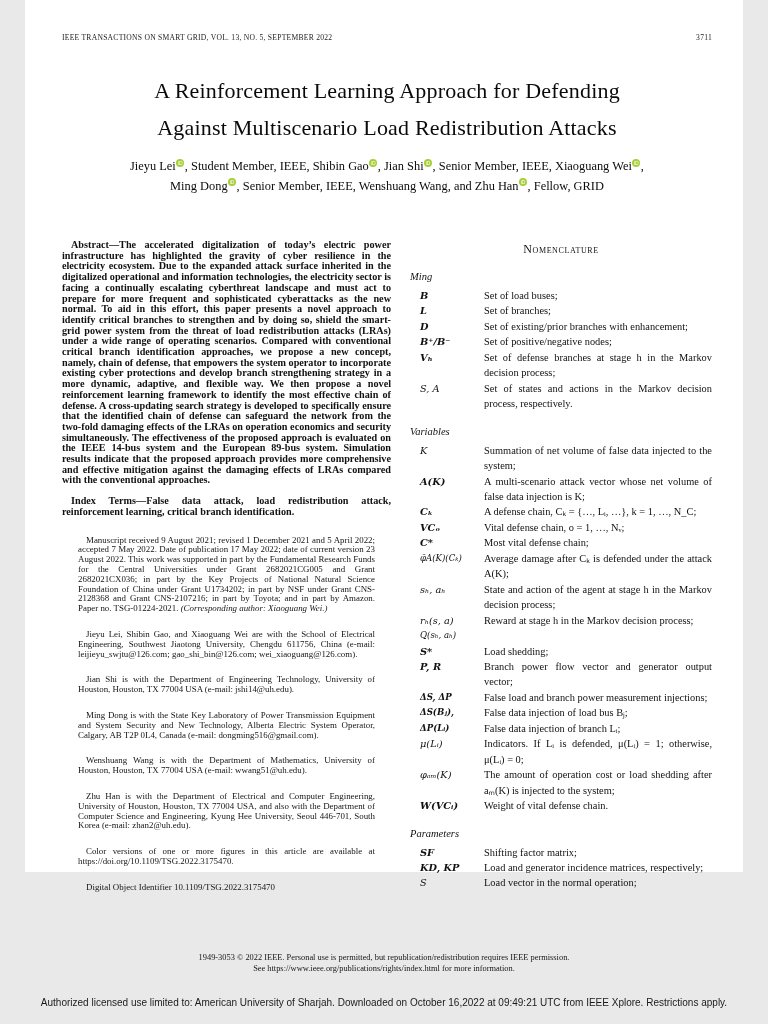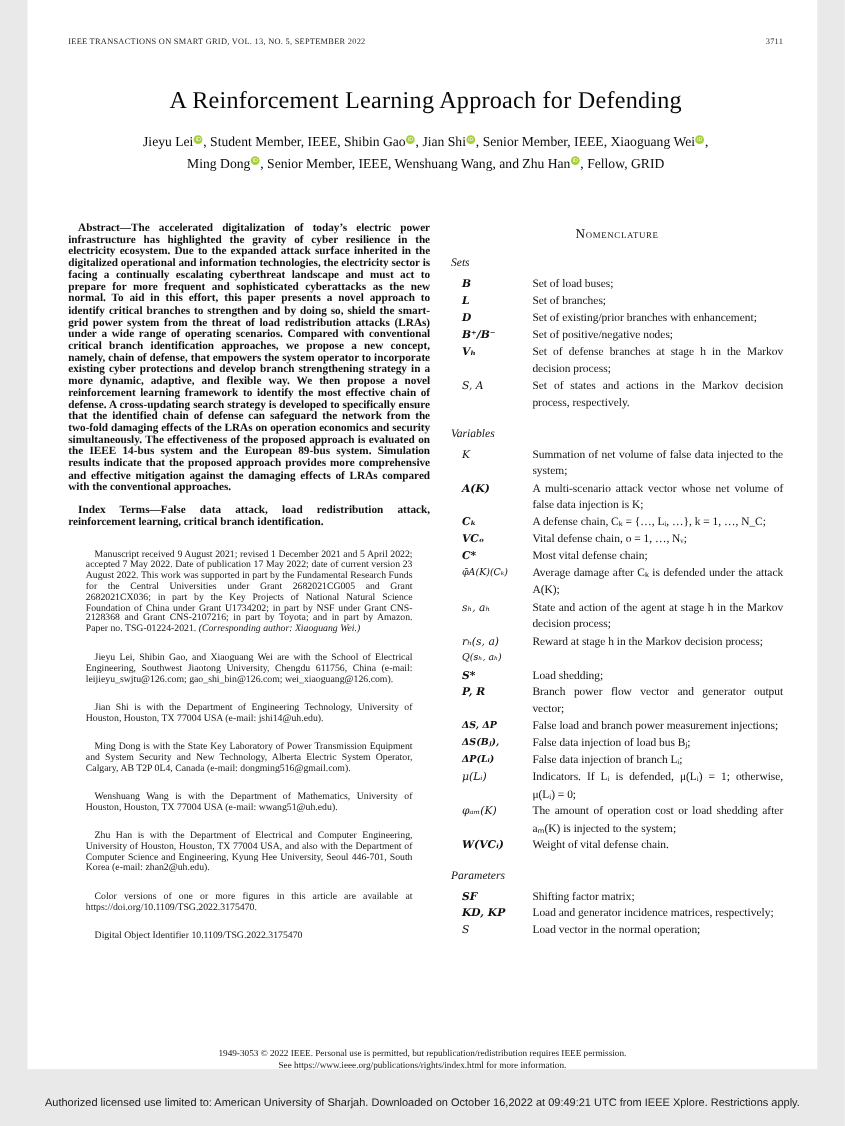--- a/index.html
+++ b/index.html
@@ -6,21 +6,21 @@
   body{
     width:768px;height:1024px;
     background:#e9e9e9;
     font-family:"Liberation Serif", serif;
     color:#111;
     position:relative;
     overflow:hidden;
   }
   .page{
     position:absolute;left:25px;top:0;
-    width:718px;height:972px;
+    width:718px;height:872px;
     background:#ffffff;
   }
   .content{
     position:absolute;left:37px;right:31px;top:0;
   }
   
   .runhead{
     margin-top:33px;
     display:flex;justify-content:space-between;align-items:baseline;
     font-size:7.6px;letter-spacing:.25px;color:#1c1c1c;
@@ -105,20 +105,21 @@
 <div class="page">
   <div class="content">
 
     <div class="runhead">
       <span>IEEE TRANSACTIONS ON SMART GRID, VOL. 13, NO. 5, SEPTEMBER 2022</span>
       <span>3711</span>
     </div>
 
     <div class="title">
       <div>A Reinforcement Learning Approach for Defending</div>
+      <div>Against Multiscenario Load Redistribution Attacks</div>
     </div>
 
     <div class="authors">
       <div>
         <span>Jieyu Lei</span><span class="orcid">iD</span><span>, </span><span class="it">Student Member, IEEE</span><span>, Shibin Gao</span><span class="orcid">iD</span><span>, Jian Shi</span><span class="orcid">iD</span><span>, </span><span class="it">Senior Member, IEEE</span><span>, Xiaoguang Wei</span><span class="orcid">iD</span><span>,</span>
       </div>
       <div>
         <span>Ming Dong</span><span class="orcid">iD</span><span>, </span><span class="it">Senior Member, IEEE</span><span>, Wenshuang Wang, and Zhu Han</span><span class="orcid">iD</span><span>, </span><span class="it">Fellow, GRID</span>
       </div>
     </div>
@@ -138,21 +139,21 @@
           <p class="fn">Wenshuang Wang is with the Department of Mathematics, University of Houston, Houston, TX 77004 USA (e-mail: wwang51@uh.edu).</p>
           <p class="fn">Zhu Han is with the Department of Electrical and Computer Engineering, University of Houston, Houston, TX 77004 USA, and also with the Department of Computer Science and Engineering, Kyung Hee University, Seoul 446-701, South Korea (e-mail: zhan2@uh.edu).</p>
           <p class="fn">Color versions of one or more figures in this article are available at https://doi.org/10.1109/TSG.2022.3175470.</p>
           <p class="fn">Digital Object Identifier 10.1109/TSG.2022.3175470</p>
         </div>
       </div>
 
       <div class="colR">
         <h2 class="nomhead">Nomenclature</h2>
 
-        <div class="seclabel">Sets</div>
+        <div class="seclabel">Ming</div>
         <div>
           <div class="nrow">
               <span class="nsym">B</span>
               <span class="ndef">Set of load buses;</span>
             </div>
           <div class="nrow">
               <span class="nsym">L</span>
               <span class="ndef">Set of branches;</span>
             </div>
           <div class="nrow">

